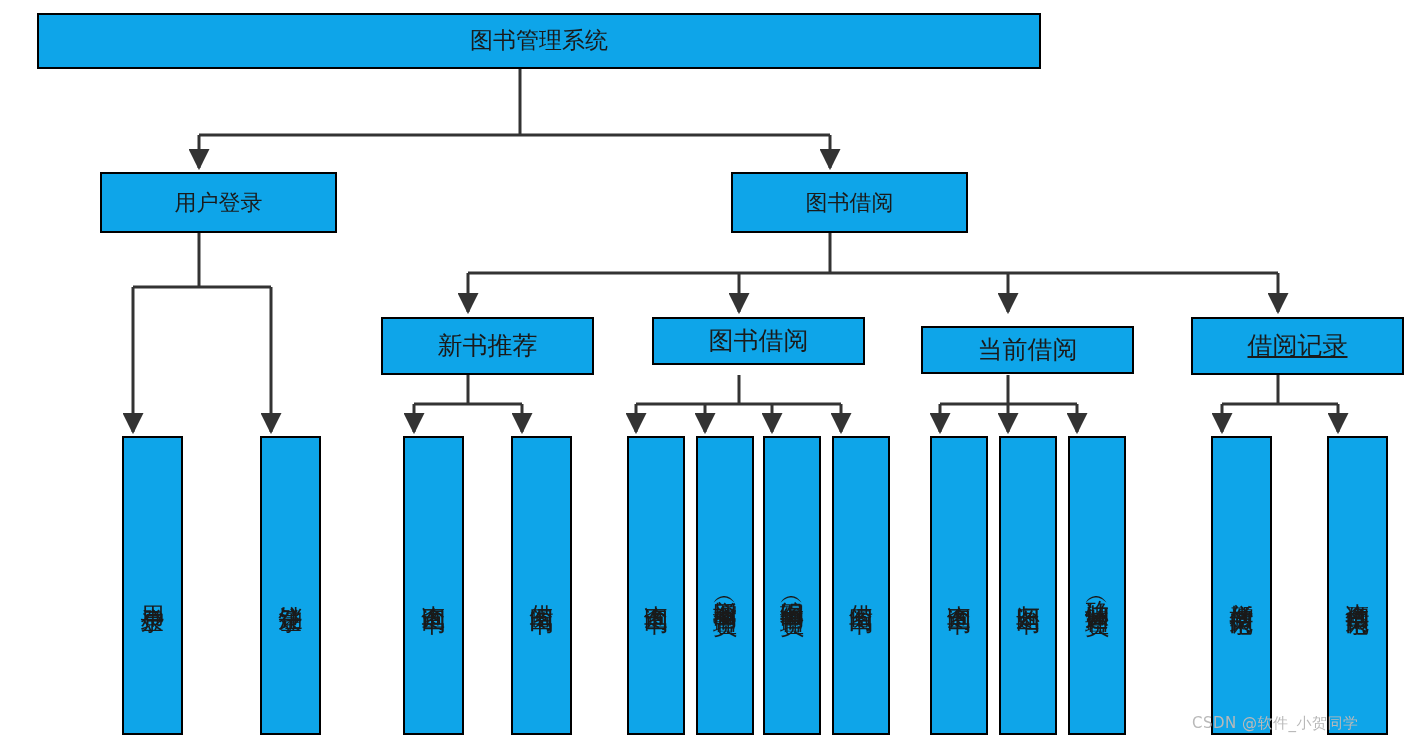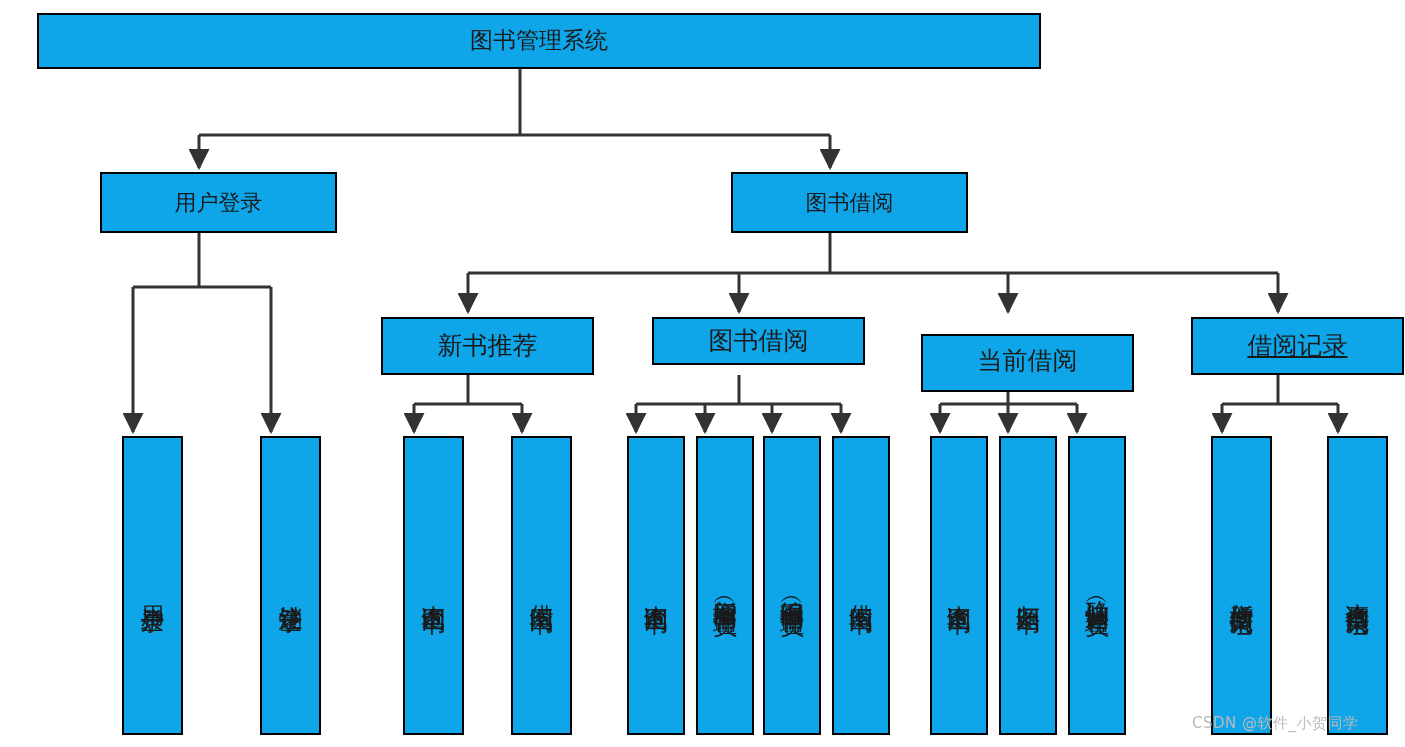--- a/index.html
+++ b/index.html
@@ -141,21 +141,21 @@
   <div class="node n-l1" style="left:712px; top:172px; width:237px; height:61px;">
     <span class="label">图书借阅</span>
   </div>
 
   <div class="node n-l2" style="left:362px; top:317px; width:213px; height:58px;">
     <span class="label">新书推荐</span>
   </div>
   <div class="node n-l2" style="left:633px; top:317px; width:213px; height:48px;">
     <span class="label">图书借阅</span>
   </div>
-  <div class="node n-l2" style="left:902px; top:334px; width:213px; height:58px;font-family:Liberation Mono, monospace;">
+  <div class="node n-l2" style="left:902px; top:326px; width:213px; height:48px;">
     <span class="label">当前借阅</span>
   </div>
   <div class="node n-l2" style="left:1172px; top:317px; width:213px; height:58px;text-decoration:underline;">
     <span class="label">借阅记录</span>
   </div>
 
   <div class="node n-leaf mid" style="left:103px; top:436px; width:61px; height:299px;">
     <span class="label" style="padding-top: 144px;">用户登录</span>
   </div>
   <div class="node n-leaf mid" style="left:241px; top:436px; width:61px; height:299px;">

